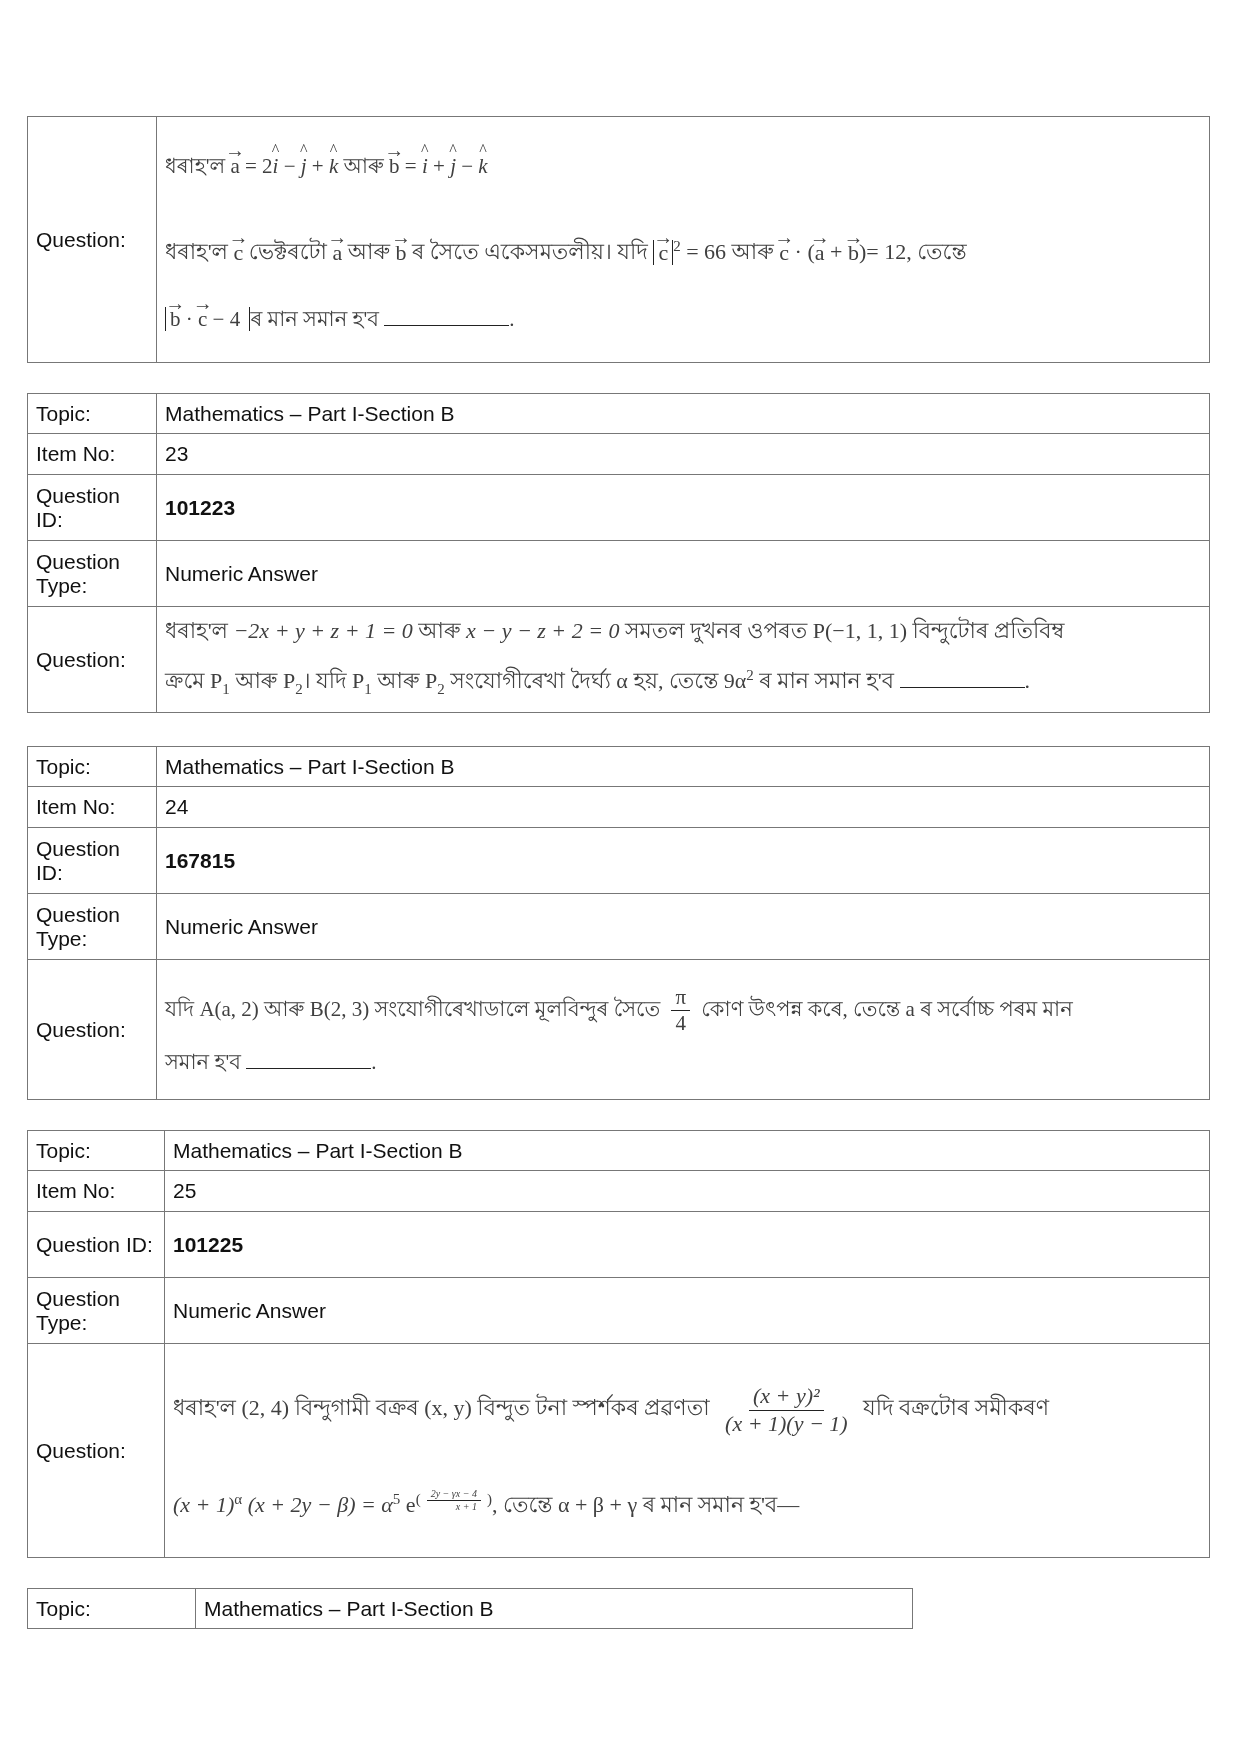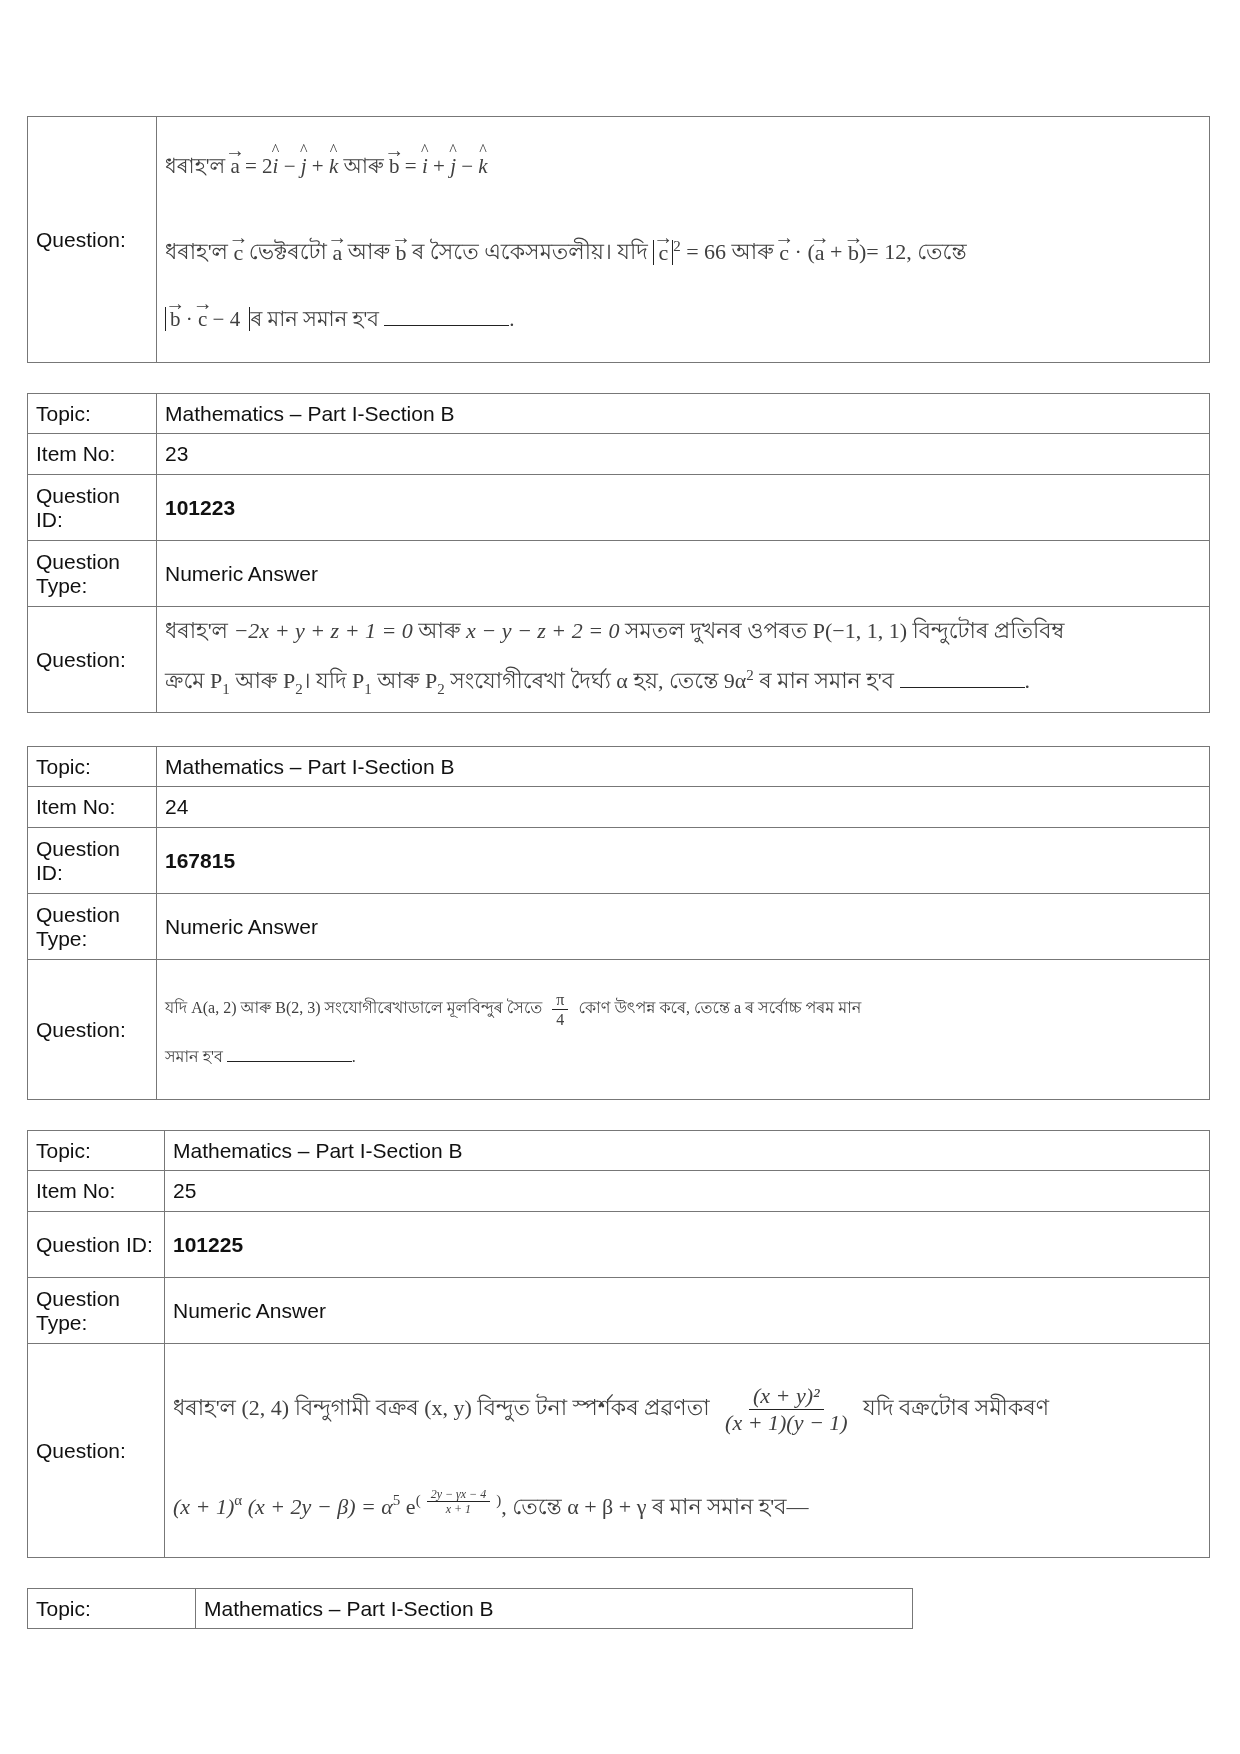--- a/index.html
+++ b/index.html
@@ -18,21 +18,21 @@
     .vec::before { content: "→"; position: absolute; top: -10px; left: 50%; transform: translateX(-50%); font-size: 20px; }
     .hat { position: relative; display: inline-block; font-style: italic; }
     .hat::before { content: "^"; position: absolute; top: -16px; left: 50%; transform: translateX(-50%); font-size: 16px; font-style: normal; }
     .frac { display: inline-flex; flex-direction: column; align-items: center; vertical-align: middle; margin: 0 6px; }
     .frac .num { border-bottom: 1.5px solid #222; padding: 0 4px; line-height: 1.2; }
     .frac .den { padding: 0 4px; line-height: 1.2; }
     .blank { display: inline-block; width: 125px; border-bottom: 1.5px solid #222; height: 18px; vertical-align: baseline; }
     .abs { border-left: 1.5px solid #222; border-right: 1.5px solid #222; padding: 0 4px; }
     sup { font-size: 15px; }
     sub { font-size: 15px; }
-    .small-frac { font-size: 12px; }
+    .small-frac { font-size: 10px; align-items: flex-end; }
   </style>
 </head>
 <body>
 
 <table class="tbl" style="top:116px; width:1183px;">
   <tbody>
       <tr style="height:246px;">
     <td class="lbl" style="width:112px;">Question:</td>
     <td class="q">
       <span class="line" style="margin-bottom:56px;">
@@ -138,21 +138,21 @@
   <tr style="height:66px;">
     <td class="lbl">Question ID:</td>
     <td class="val bold">167815</td>
   </tr>
   <tr style="height:66px;">
     <td class="lbl">Question Type:</td>
     <td class="val">Numeric Answer</td>
   </tr>
   <tr style="height:140px;">
     <td class="lbl">Question:</td>
-    <td class="q" style="font-size:16px;">
+    <td class="q" style="font-size:21px;">
       <span class="line" style="margin-bottom:14px;">
         <span>যদি A(a, 2) আৰু B(2, 3) সংযোগীৰেখাডালে মূলবিন্দুৰ সৈতে</span>
         <span class="frac">
               <span class="num">π</span>
               <span class="den">4</span>
             </span>
         <span>কোণ উৎপন্ন কৰে, তেন্তে a ৰ সৰ্বোচ্চ পৰম মান</span>
       </span>
       <span class="line">
         <span>সমান হ'ব</span>

